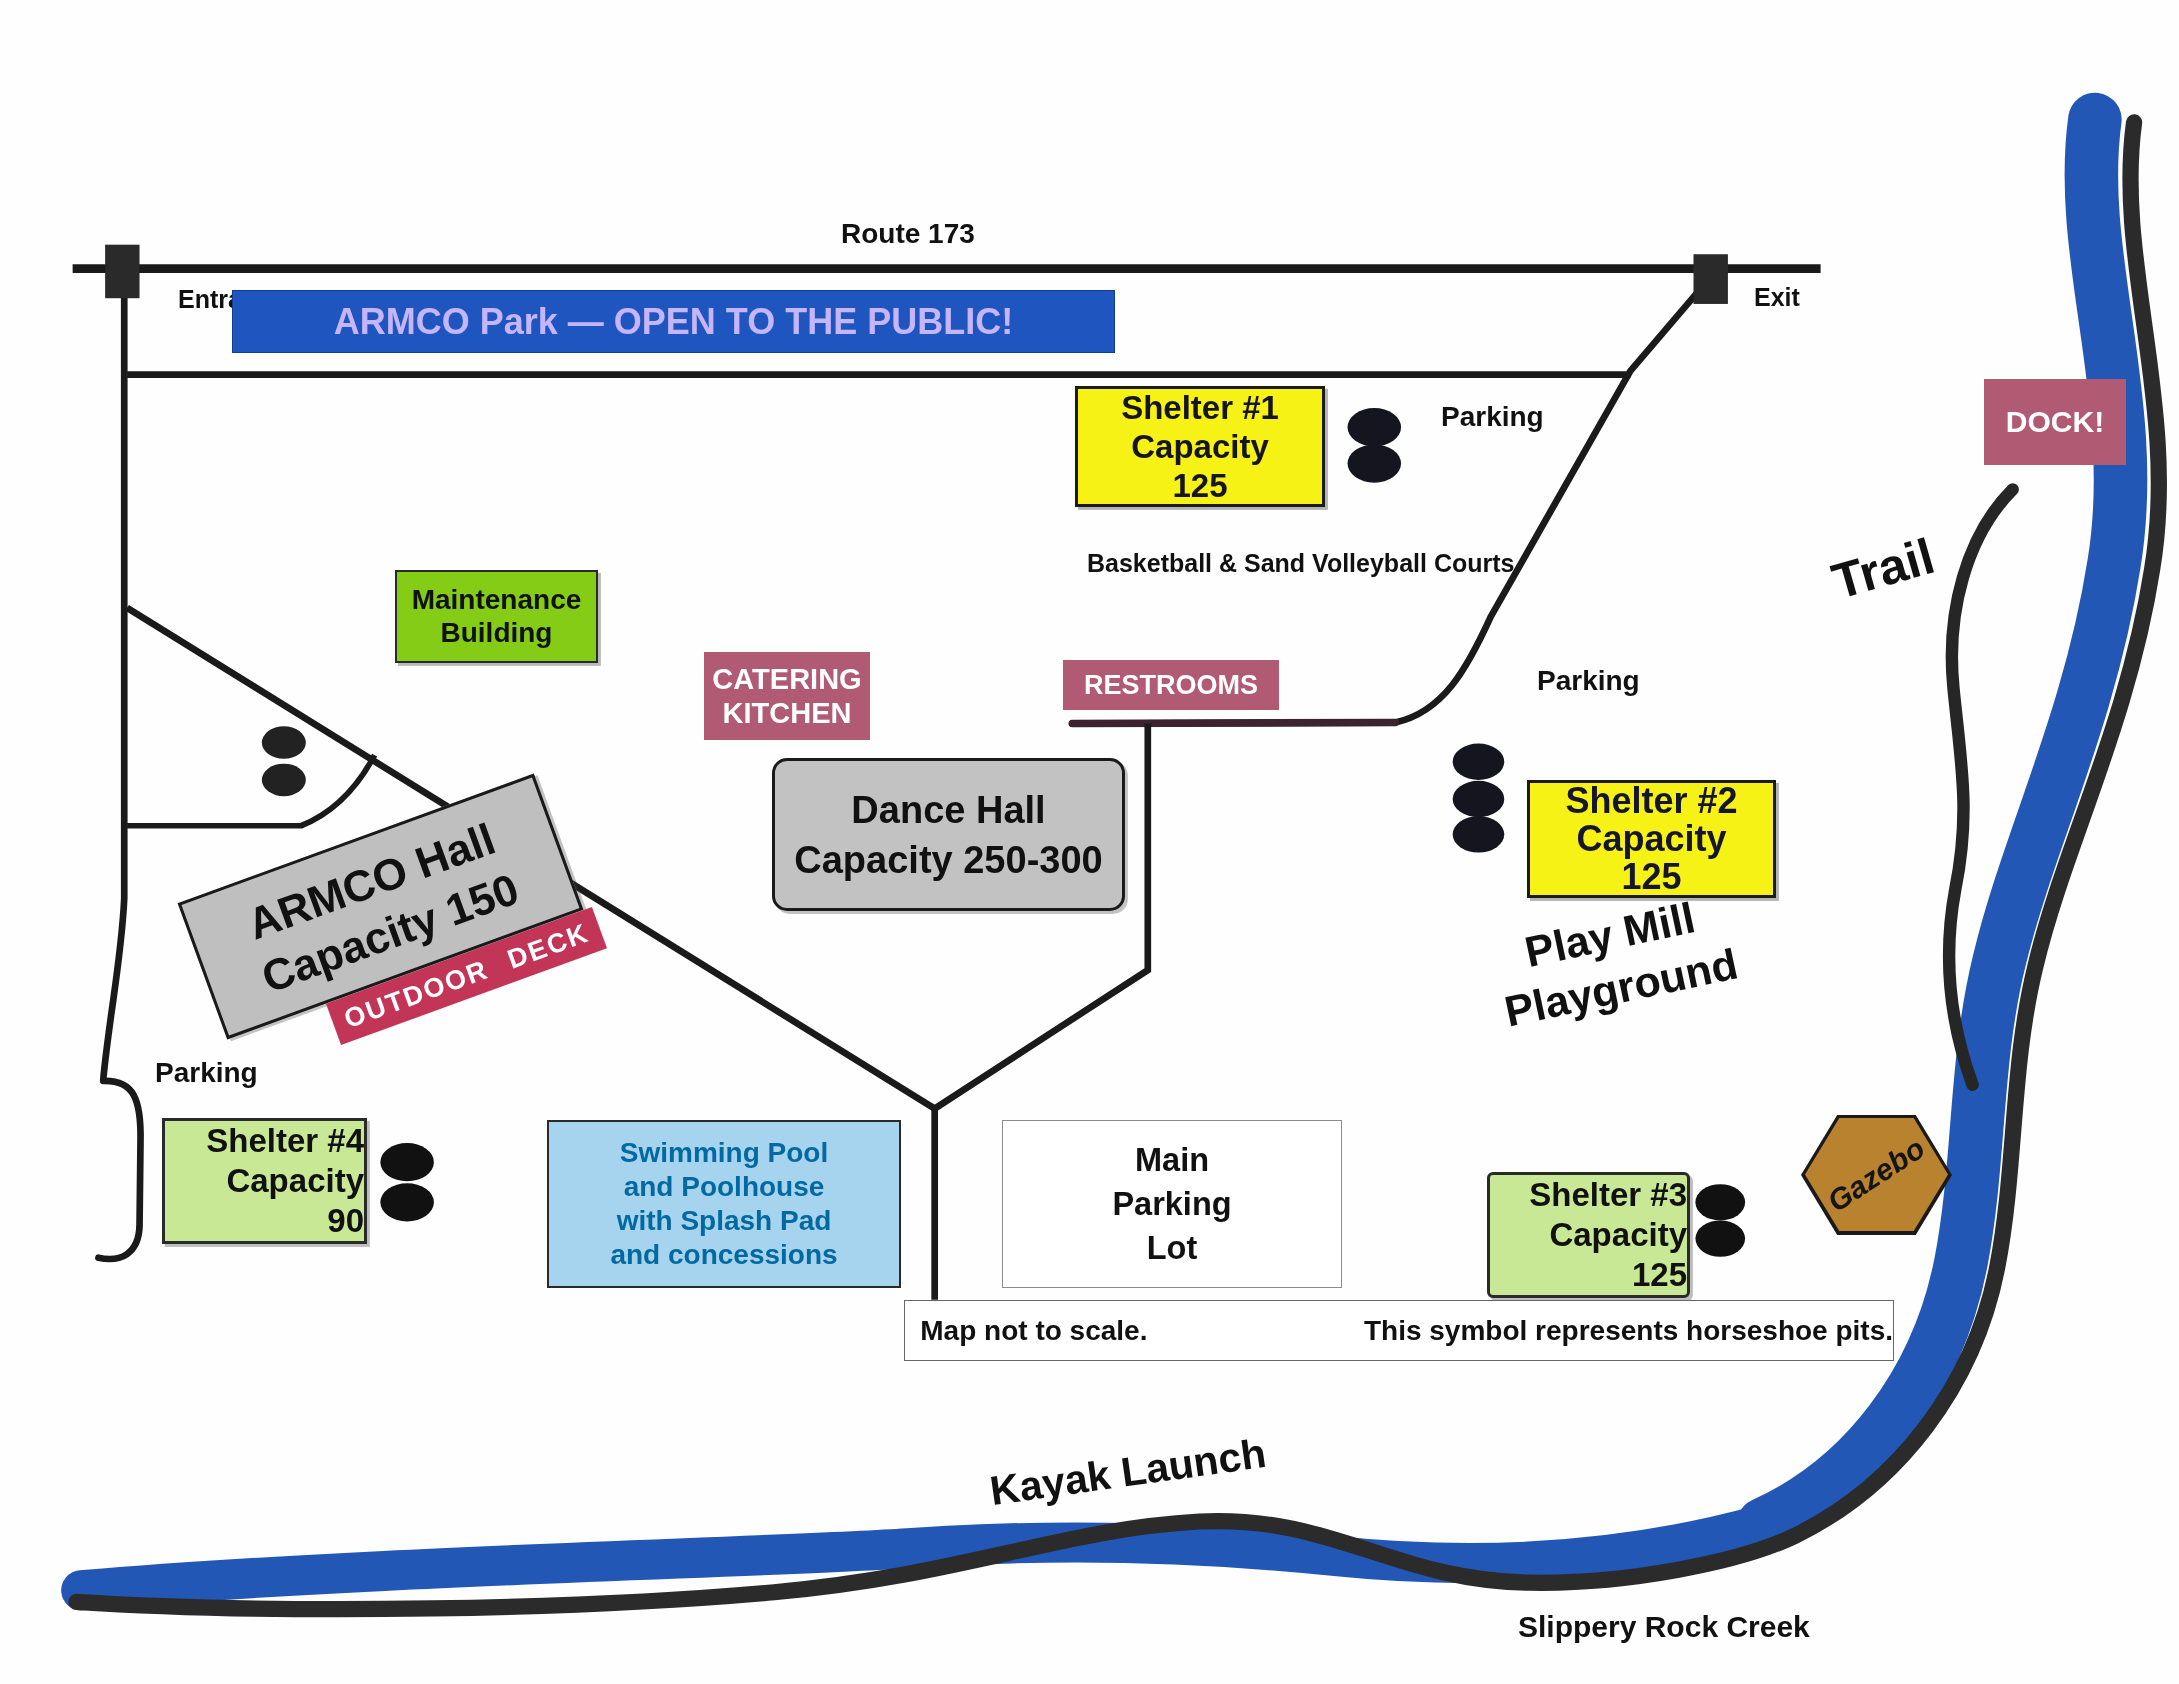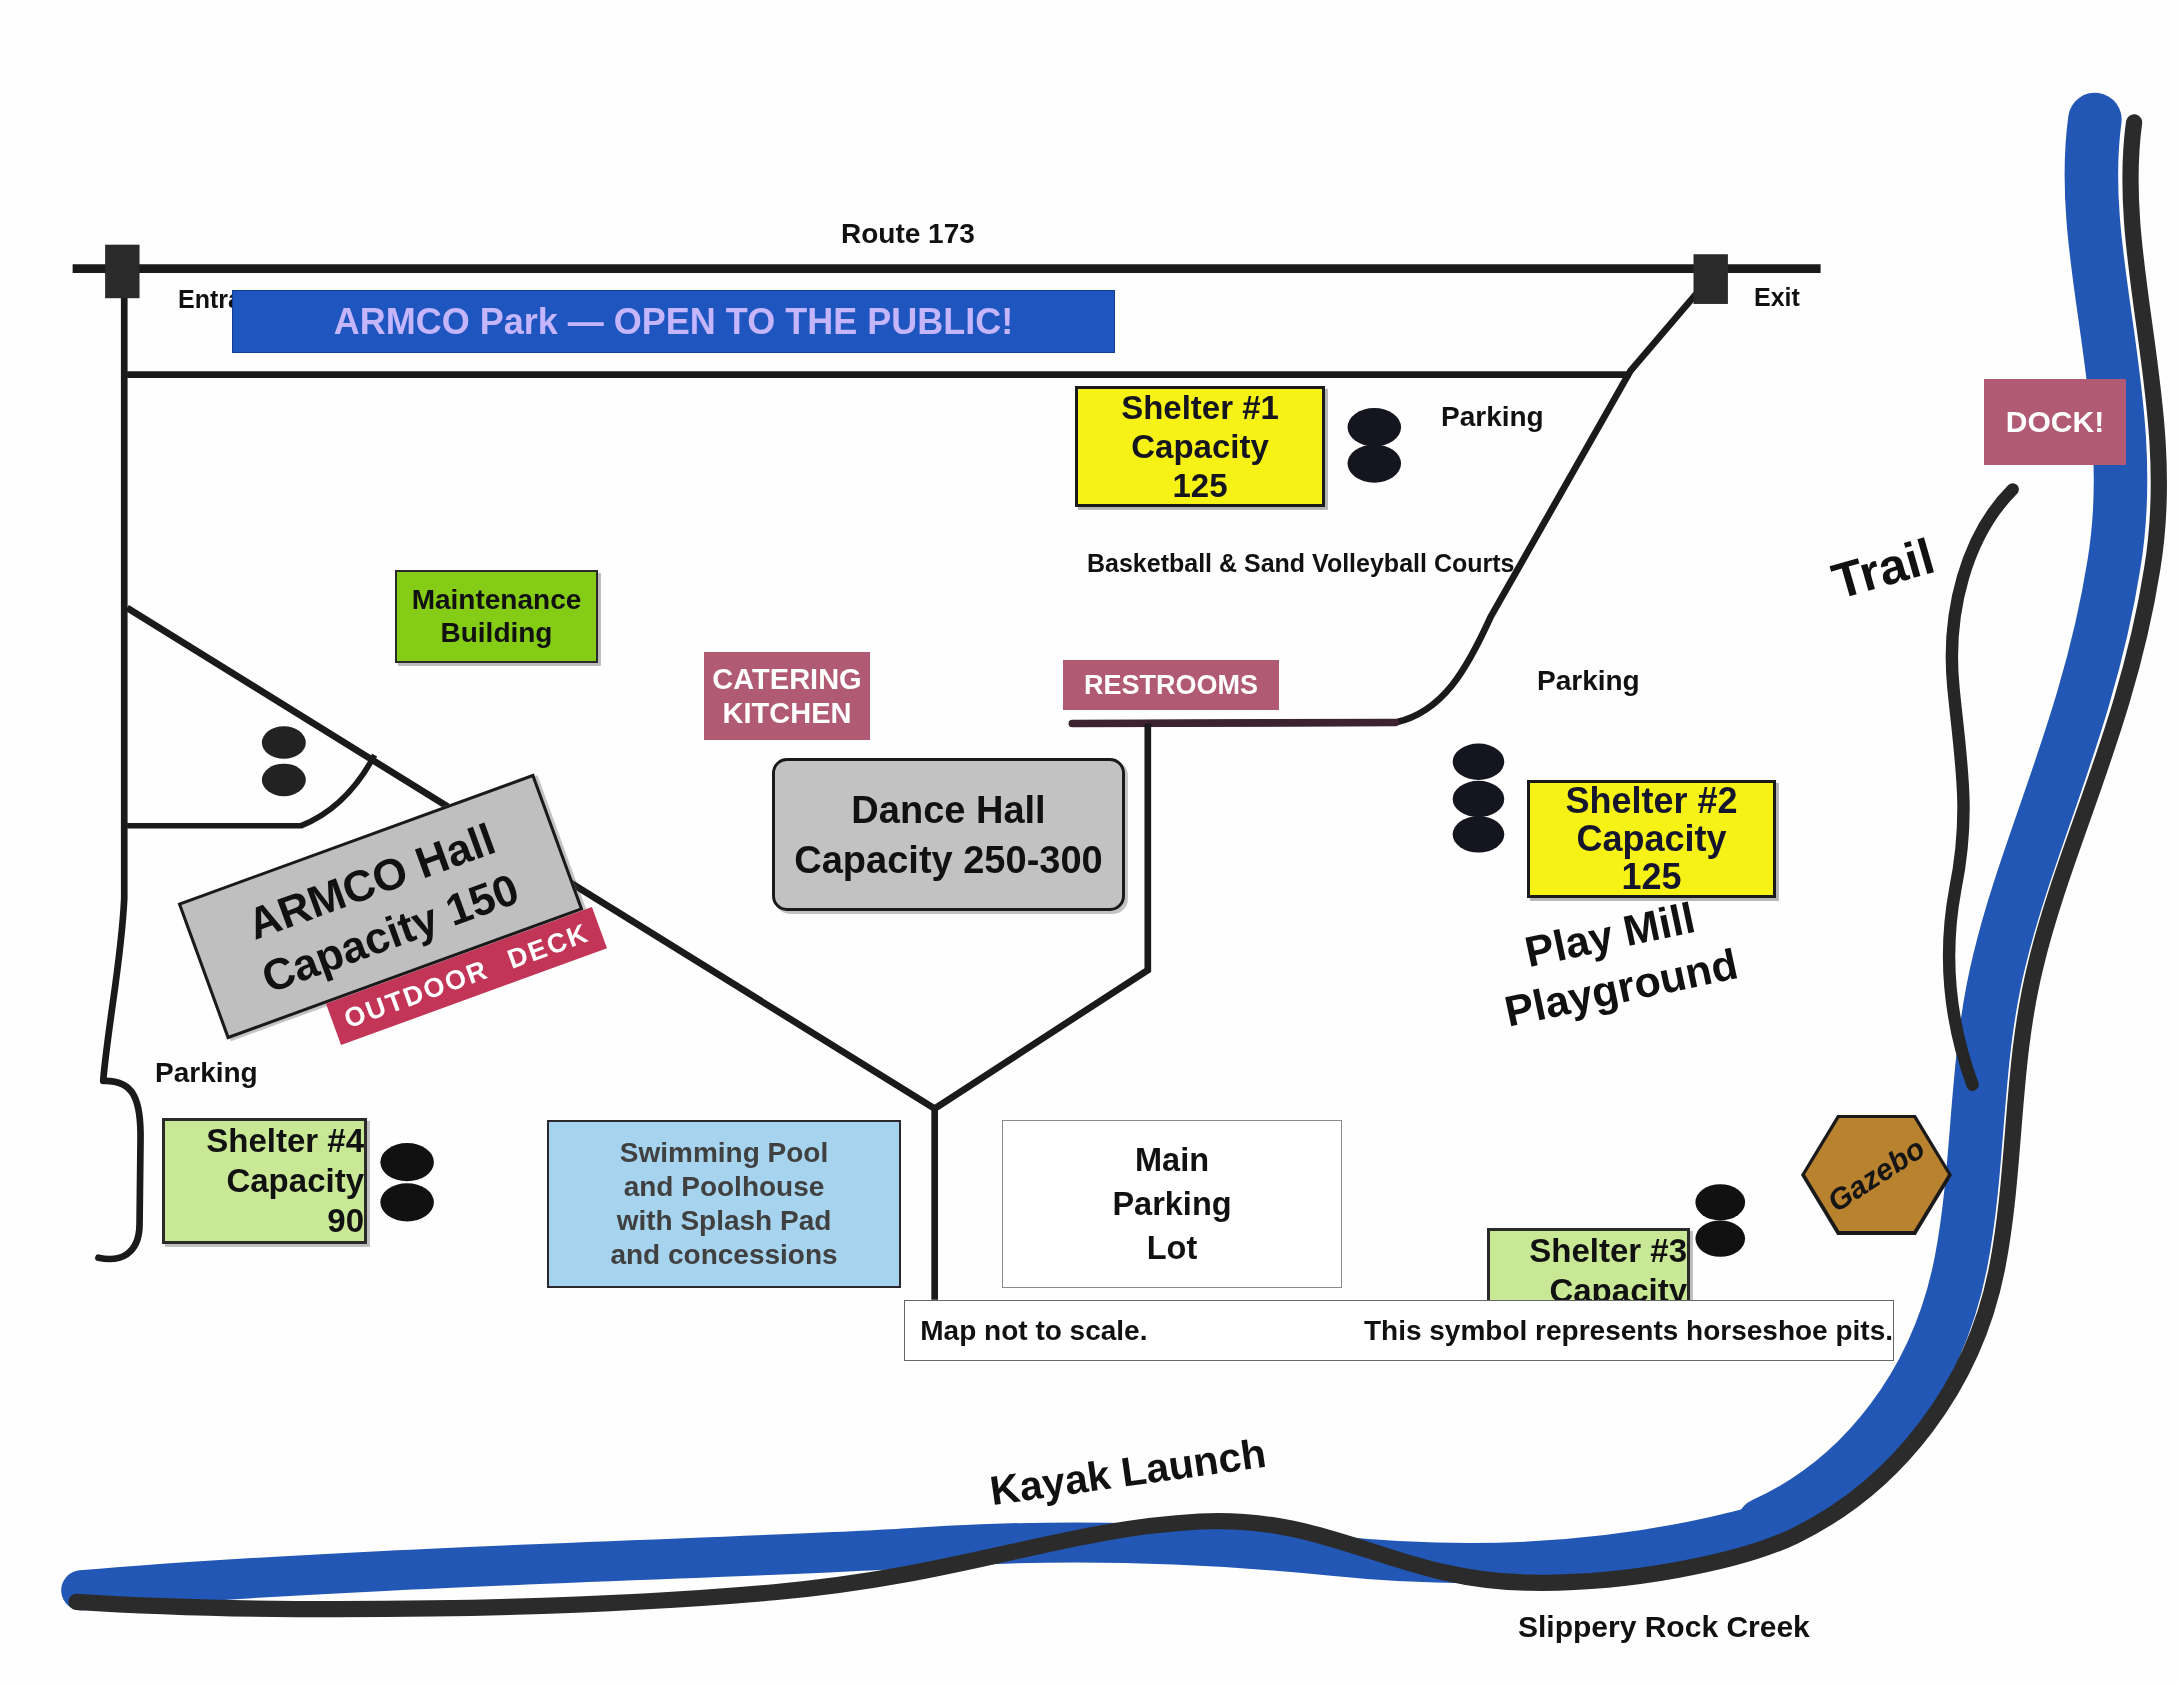--- a/index.html
+++ b/index.html
@@ -159,34 +159,34 @@
 
   <div class="lbl" style="left:155px;top:1057px;font-size:28px;">Parking</div>
 
   <div class="box shelter-green" style="left:162px;top:1118px;width:205px;height:126px;font-size:33px;line-height:40px;">
     <span>Shelter #4</span>
     <span>Capacity</span>
     <span>90</span>
   </div>
 
   <div class="box" style="left:547px;top:1120px;width:354px;height:168px;font-size:28px;line-height:34px;
-              background:#a6d3ee;border:2.9px solid #2a2a2a;color:#404040;">
+              background:#a6d3ee;border:2.9px solid #2a2a2a;color:#0369a1;">
     <span>Swimming Pool</span>
     <span>and Poolhouse</span>
     <span>with Splash Pad</span>
     <span>and concessions</span>
   </div>
 
   <div class="box whitebox" style="left:1002px;top:1120px;width:340px;height:168px;font-size:32.5px;line-height:44px;">
     <span>Main</span>
     <span>Parking</span>
     <span>Lot</span>
   </div>
 
-  <div class="box shelter-green" style="left:1487px;top:1228px;width:203px;height:126px;font-size:33px;line-height:40px;">
+  <div class="box shelter-green" style="left:1487px;top:1172px;width:203px;height:126px;font-size:33px;line-height:40px;border-radius:6px;">
     <span>Shelter #3</span>
     <span>Capacity</span>
     <span>125</span>
   </div>
 
   <div class="hex-border"></div>
   <div class="hex">
     <span class="rot" style="font-weight:bold;font-style:italic;font-size:30px;color:#151515;transform:rotate(-33deg);">Gazebo</span>
   </div>
 

